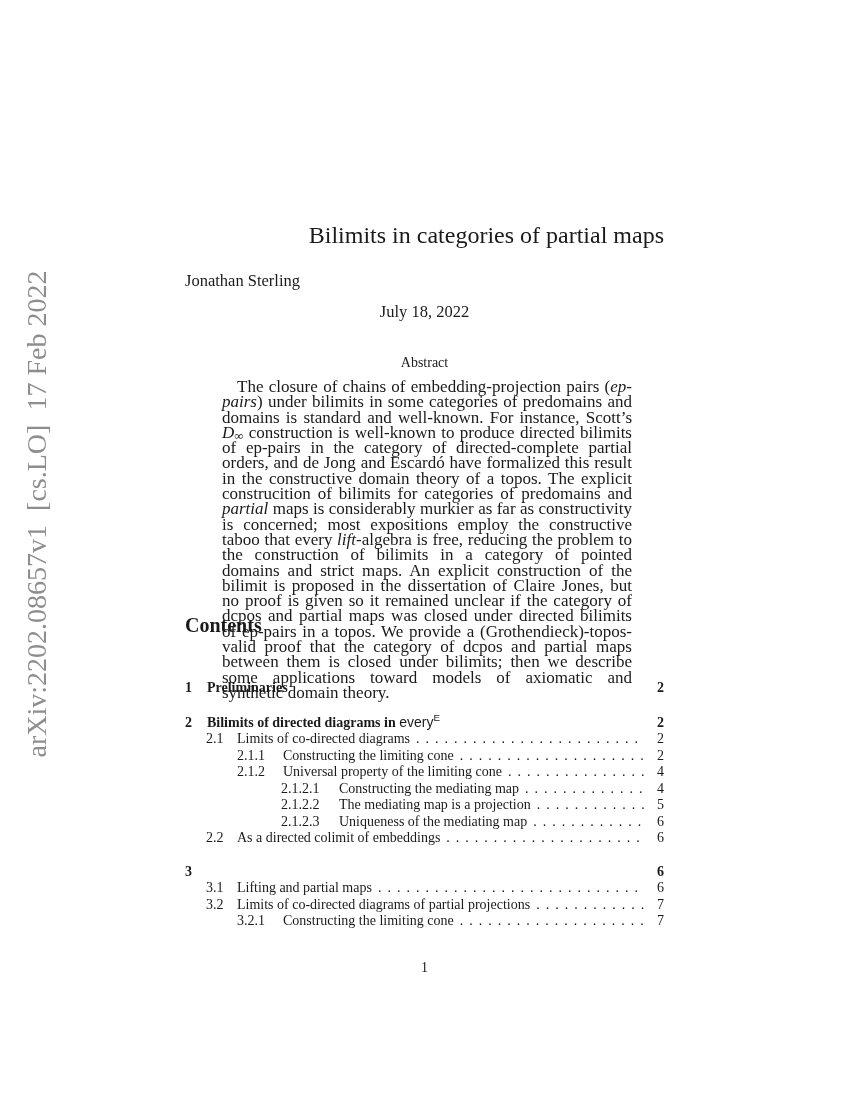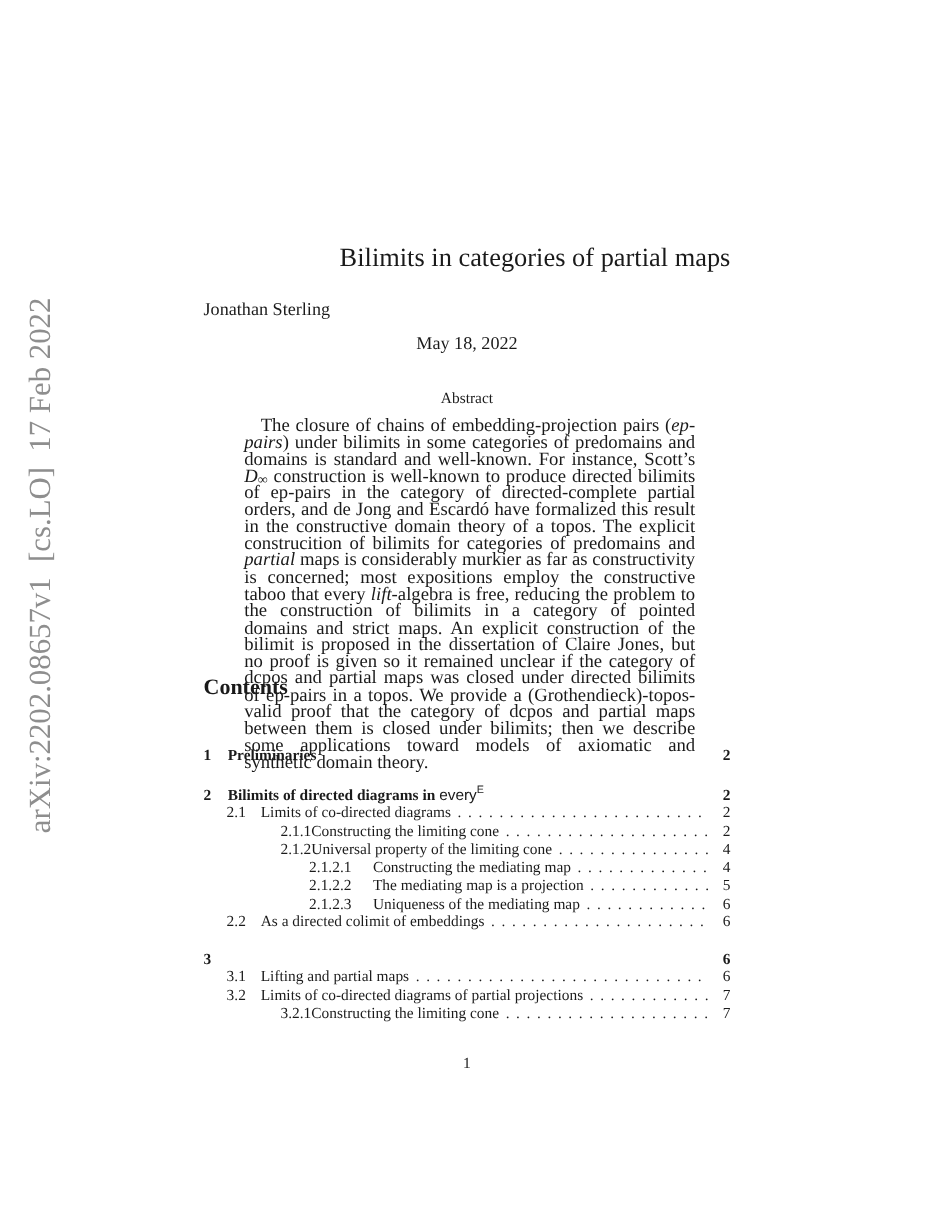--- a/index.html
+++ b/index.html
@@ -65,21 +65,21 @@
     font-size: 14px;
     line-height: 16.5px;
   }
   .toc-row { display: flex; align-items: baseline; }
   .toc-row.bold { font-weight: bold; }
   .toc-row.l1 { margin-top: 17px; }
   .toc-row.l1:first-child { margin-top: 0; }
   .toc-row .num { flex: none; }
   .l1 .num { width: 22px; }
   .l2 { padding-left: 21px; } .l2 .num { width: 31px; }
-  .l3 { padding-left: 52px; } .l3 .num { width: 46px; text-align: right; }
+  .l3 { padding-left: 52px; } .l3 .num { width: 46px; }
   .l4 { padding-left: 96px; } .l4 .num { width: 58px; }
   .ttl { flex: none; white-space: nowrap; }
   .leader {
     flex: 1 1 auto;
     overflow: hidden;
     white-space: nowrap;
     margin: 0 6px 0 6px;
     word-spacing: 2.5px;
   }
   .pg { flex: none; min-width: 14px; text-align: right; }
@@ -104,21 +104,21 @@
   sub { font-size: 0.75em; vertical-align: -0.15em; }
 </style>
 </head>
 <body>
 
 <div class="page" style="color: rgb(26, 26, 26);">
   <div class="watermark" style="color: rgb(142, 142, 142);">arXiv:2202.08657v1  [cs.LO]  17 Feb 2022</div>
   <div class="content">
     <div class="title">Bilimits in categories of partial maps</div>
     <div class="author">Jonathan Sterling</div>
-    <div class="date">May 18, 2022</div>
+    <div class="date">July 18, 2022</div>
     <div class="abs-head">Abstract</div>
     <div class="abs-body">
       <p class="abs-par" id="abstract-par"><span>The closure of chains of embedding-projection pairs (</span><span class="it">ep-pairs</span><span>) under bilimits in some categories of predomains and domains is standard and well-known. For instance, Scott’s </span><span class="it">D</span><sub>∞</sub><span> construction is well-known to produce directed bilimits of ep-pairs in the category of directed-complete partial orders, and de Jong and Escardó have formalized this result in the constructive domain theory of a topos. The explicit construcition of bilimits for categories of predomains and </span><span class="it">partial</span><span> maps is considerably murkier as far as constructivity is concerned; most expositions employ the constructive taboo that every </span><span class="it">lift</span><span>-algebra is free, reducing the problem to the construction of bilimits in a category of pointed domains and strict maps. An explicit construction of the bilimit is proposed in the dissertation of Claire Jones, but no proof is given so it remained unclear if the category of dcpos and partial maps was closed under directed bilimits of ep-pairs in a topos. We provide a (Grothendieck)-topos-valid proof that the category of dcpos and partial maps between them is closed under bilimits; then we describe some applications toward models of axiomatic and synthetic domain theory.</span></p>
     </div>
     <div class="contents-head">Contents</div>
     <div class="toc" id="toc">
         <div class="toc-row l1 bold">
           <span class="num">1</span>
           <span class="ttl"><span>Preliminaries</span></span>
           <span class="leader"></span>

